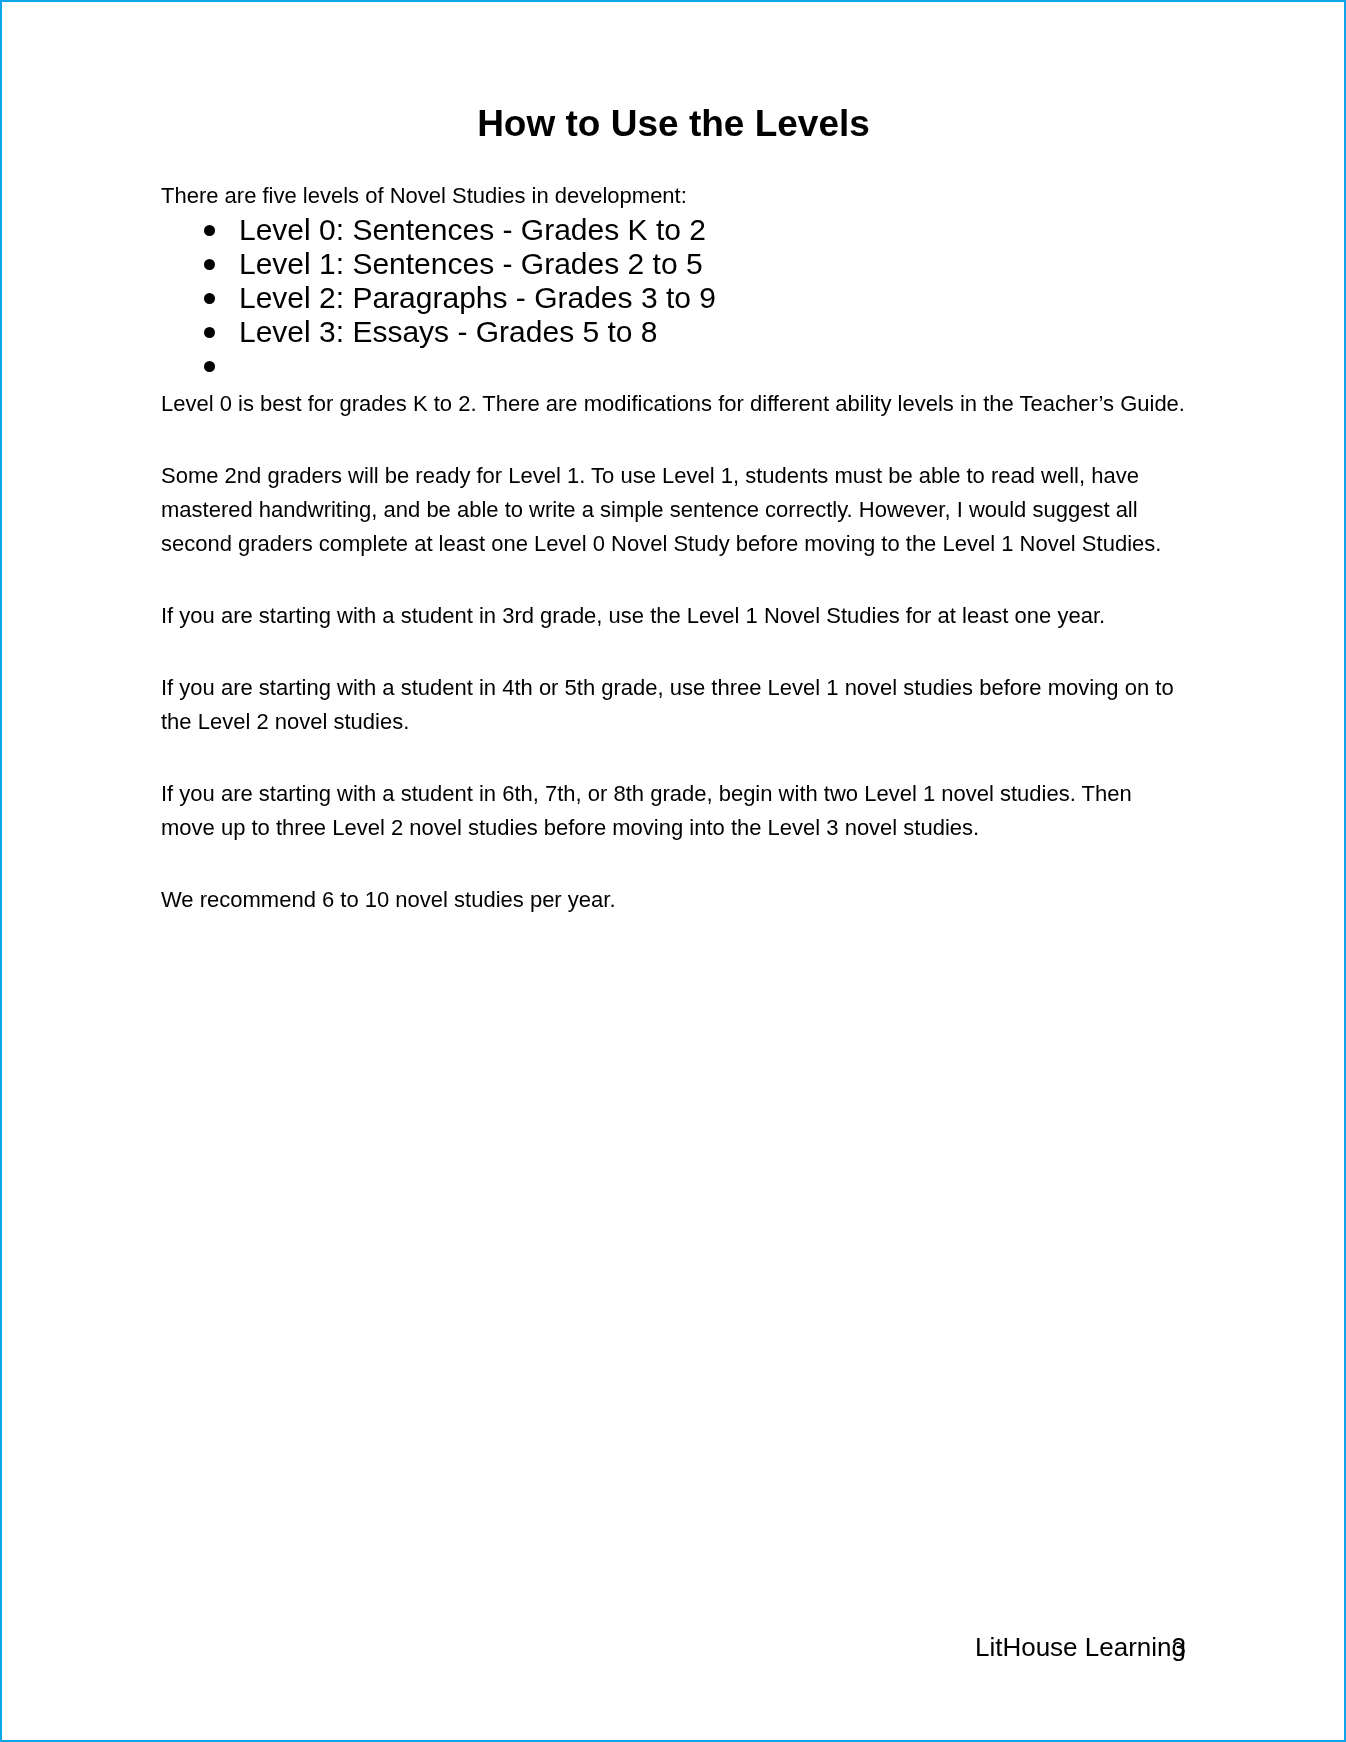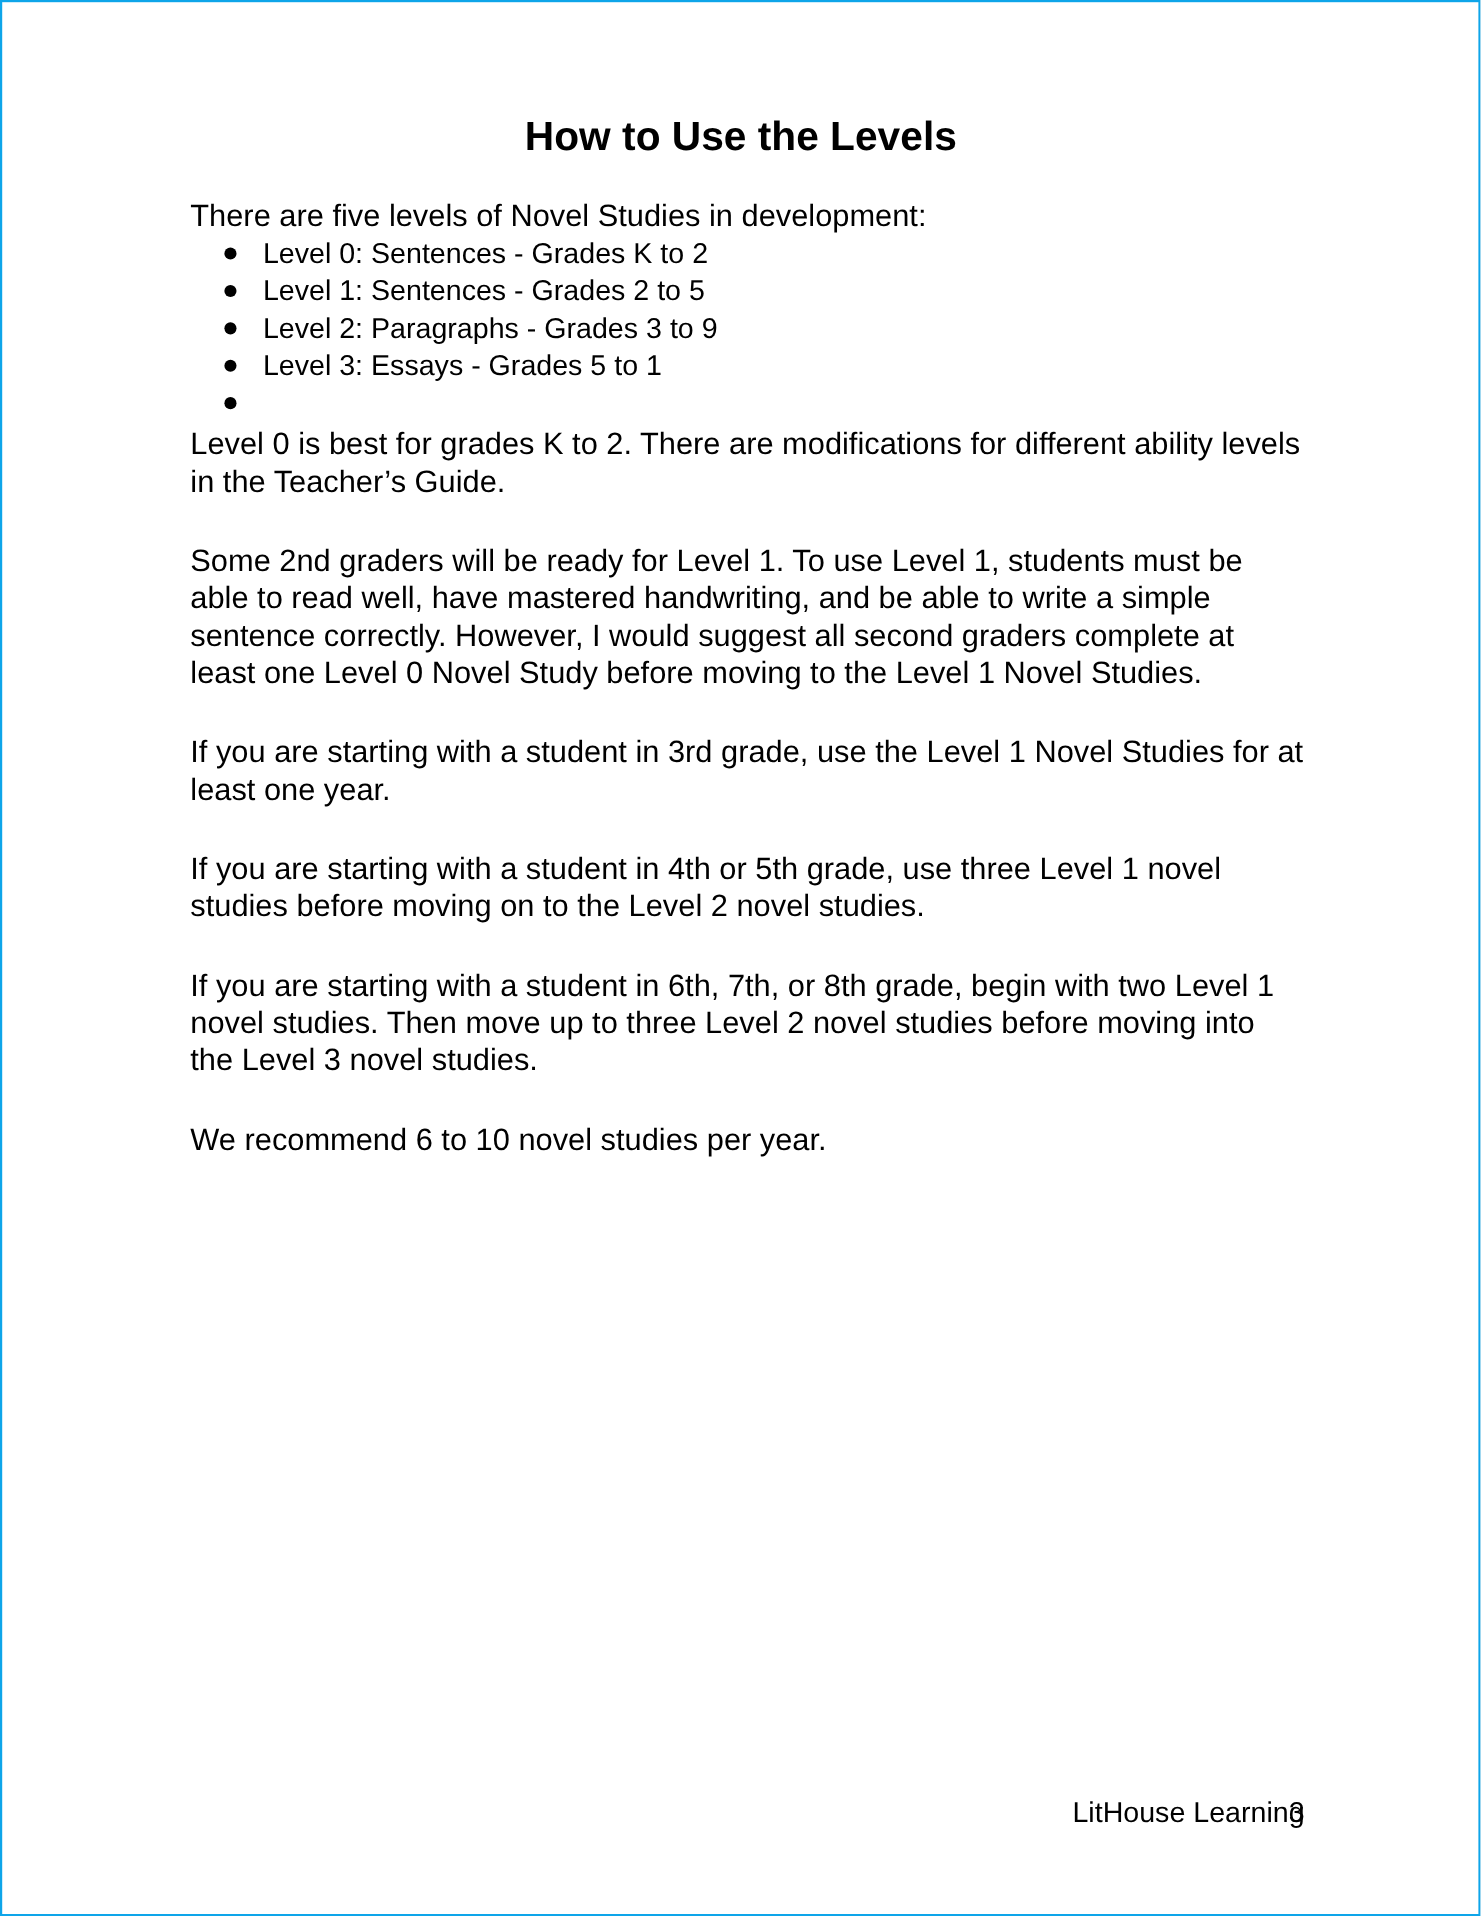--- a/index.html
+++ b/index.html
@@ -27,35 +27,35 @@
     padding: 98px 158px 0 159px;
   }
   .doc-title {
     font-size: 37px;
     font-weight: bold;
     line-height: 48px;
     text-align: center;
     margin: 0 0 31px 0;
   }
   .body-text {
-    font-size: 28px;
+    font-size: 22px;
     line-height: 34px;
-    margin: 38px 0 0 12px;
+    margin: 38px 0 0 0;
   }
   .intro {
     margin-top: 0;
   }
   ul.levels {
     list-style: none;
     margin: 0 0 13px 0;
     padding: 0;
   }
   ul.levels li {
     position: relative;
-    font-size: 26px;
+    font-size: 30px;
     line-height: 34px;
     padding-left: 78px;
   }
   ul.levels li .bullet-dot {
     position: absolute;
     left: 43px;
     top: 12px;
     width: 11px;
     height: 11px;
     border-radius: 50%;
@@ -97,21 +97,21 @@
       <li>
         <span class="bullet-dot"></span>
         <span>Level 1: Sentences - Grades 2 to 5</span>
       </li>
       <li>
         <span class="bullet-dot"></span>
         <span>Level 2: Paragraphs - Grades 3 to 9</span>
       </li>
       <li>
         <span class="bullet-dot"></span>
-        <span>Level 3: Essays - Grades 5 to 1</span>
+        <span>Level 3: Essays - Grades 5 to 8</span>
       </li>
       <li>
         <span class="bullet-dot"></span>
       </li>
     </ul>
 
     <p class="body-text">Level 0 is best for grades K to 2. There are modifications for different ability levels in the Teacher’s Guide.</p>
     <p class="body-text">Some 2nd graders will be ready for Level 1. To use Level 1, students must be able to read well, have mastered handwriting, and be able to write a simple sentence correctly. However, I would suggest all second graders complete at least one Level 0 Novel Study before moving to the Level 1 Novel Studies.</p>
     <p class="body-text">If you are starting with a student in 3rd grade, use the Level 1 Novel Studies for at least one year.</p>
     <p class="body-text">If you are starting with a student in 4th or 5th grade, use three Level 1 novel studies before moving on to the Level 2 novel studies.</p>

